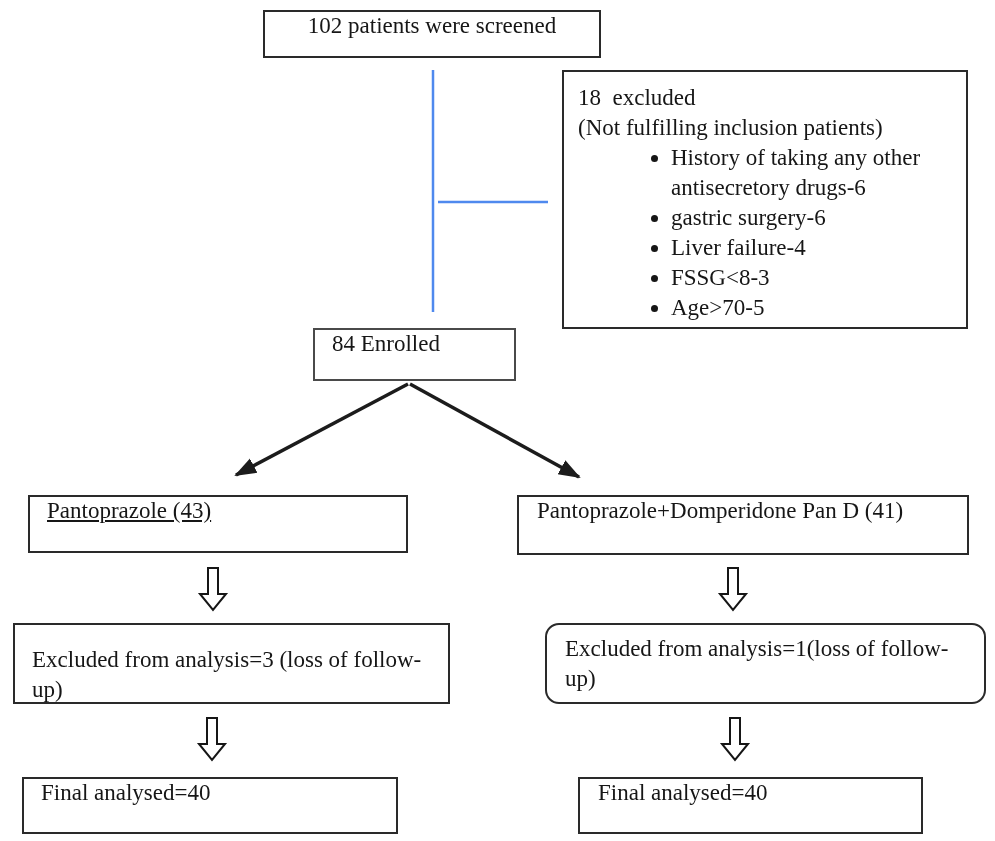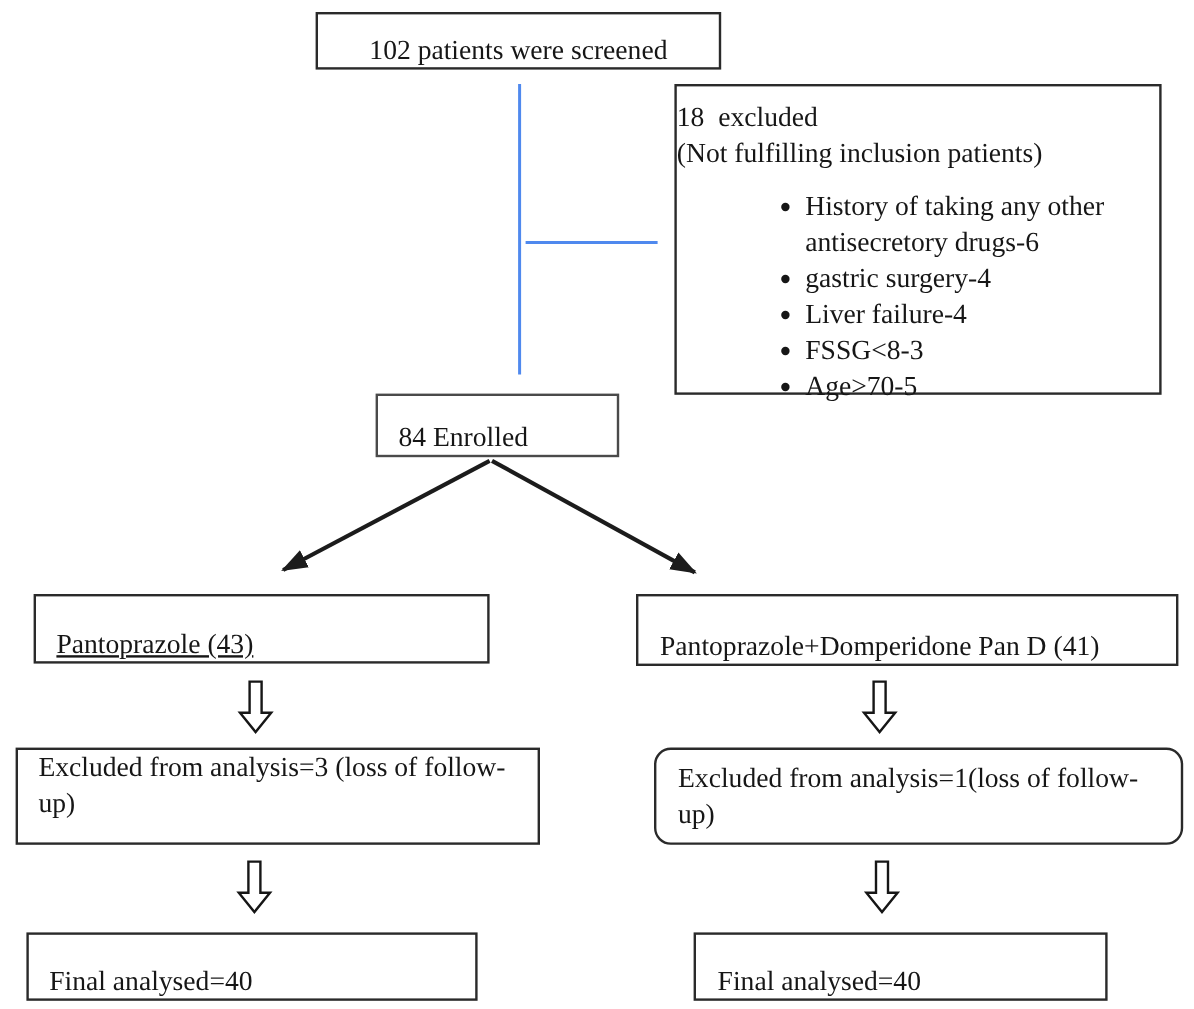--- a/index.html
+++ b/index.html
@@ -26,58 +26,58 @@
     position: absolute;
     box-sizing: border-box;
     background: #ffffff;
     border: 2px solid #2a2a2a;
     font-size: 23px;
     line-height: 28px;
     z-index: 2;
   }
   .v-center {
     display: flex;
-    align-items: flex-end;
+    align-items: flex-start;
   }
   .node-screened {
     left: 263px; top: 10px; width: 338px; height: 48px;
     justify-content: center;
   }
   .node-excluded-top {
     left: 562px; top: 70px; width: 406px; height: 259px;
-    padding: 11px 12px 0 0;
+    padding: 11px 12px 0 14px;
     line-height: 30px;
     font-size: 23px;
   }
   .pre { white-space: pre-wrap; }
   .node-excluded-top ul {
-    margin: 14px;
+    margin: 0;
     padding: 0 0 0 93px;
     list-style: disc outside;
   }
   .node-excluded-top li {
     line-height: 30px;
   }
   .node-enrolled {
     left: 313px; top: 328px; width: 203px; height: 53px;
     padding-left: 17px;
     border-color: #4a4a4a;
   }
   .node-arm-left {
     left: 28px; top: 495px; width: 380px; height: 58px;
     padding-left: 17px;
     text-decoration: underline;
   }
   .node-arm-right {
-    left: 530px; top: 495px; width: 452px; height: 60px;
+    left: 517px; top: 495px; width: 452px; height: 60px;
     padding-left: 18px;
   }
   .node-excl-left {
     left: 13px; top: 623px; width: 437px; height: 81px;
-    padding: 0 24px 0 17px;
+    padding: 20px 24px 0 17px;
     line-height: 30px;
   }
   .node-excl-right {
     left: 545px; top: 623px; width: 441px; height: 81px;
     padding: 9px 24px 0 18px;
     line-height: 30px;
     border-radius: 14px;
   }
   .node-final-left {
     left: 22px; top: 777px; width: 376px; height: 57px;
@@ -115,21 +115,21 @@
 
   <div class="node v-center node-screened">
     <span>102 patients were screened</span>
   </div>
 
   <div class="node node-excluded-top">
     <div class="pre">18  excluded</div>
     <div>(Not fulfilling inclusion patients)</div>
     <ul>
       <li>History of taking any other antisecretory drugs-6</li>
-      <li>gastric surgery-4</li>
+      <li>gastric surgery-6</li>
       <li>Liver failure-4</li>
       <li>FSSG&lt;8-3</li>
       <li>Age&gt;70-5</li>
     </ul>
   </div>
 
   <div class="node v-center node-enrolled">
     <span>84 Enrolled</span>
   </div>
 

